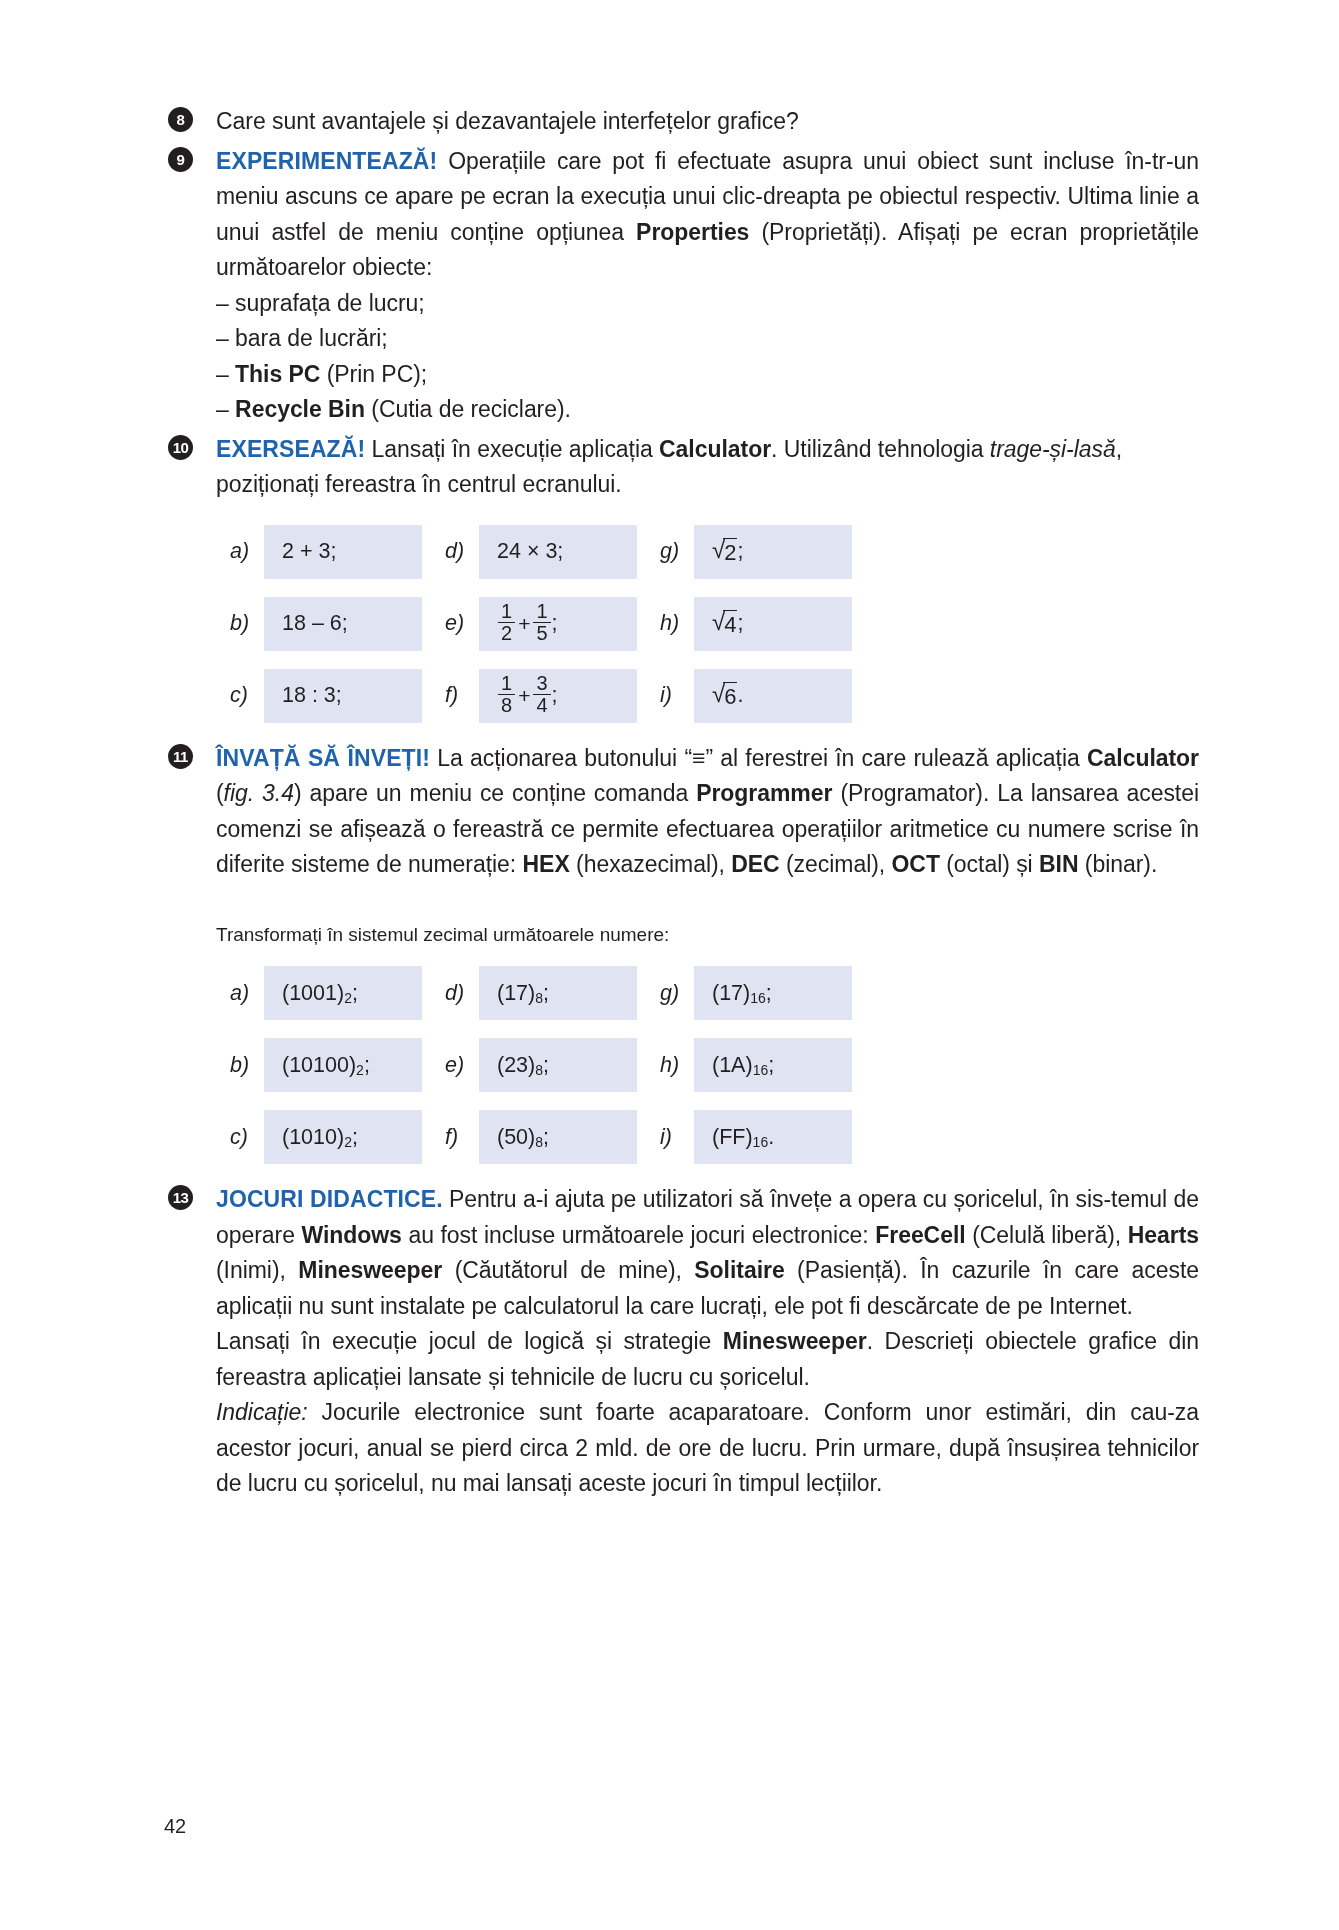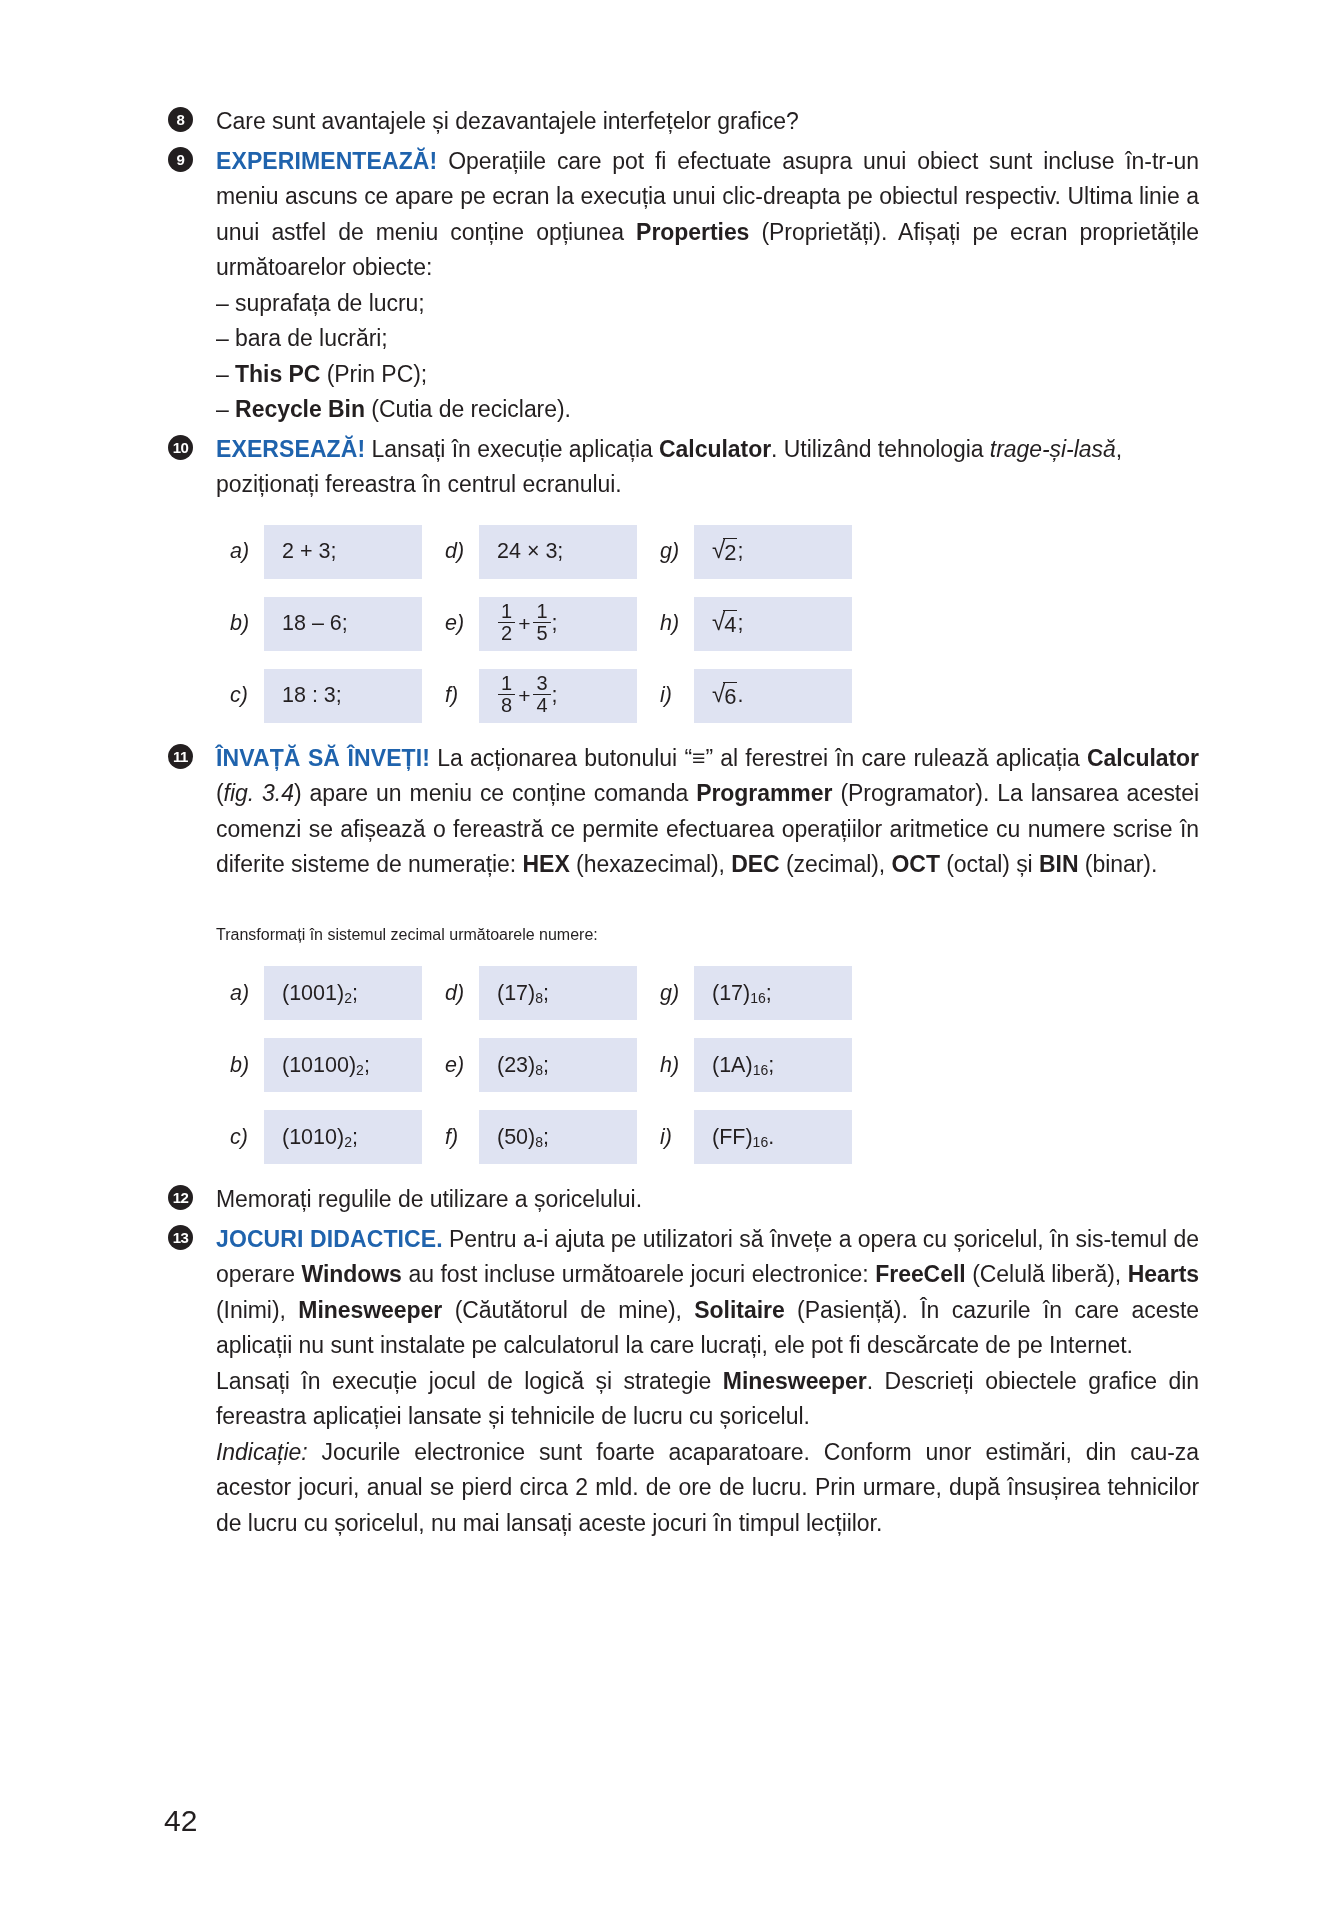--- a/index.html
+++ b/index.html
@@ -128,31 +128,31 @@
 
   .sub {
     font-size: 14px;
     vertical-align: sub;
     position: relative;
     top: 5px;
   }
 
   
   .plain {
-    font-size: 16px;
+    font-size: 19px;
     line-height: 35.5px;
     margin-left: 48px;
   }
   .gap-top { margin-top: 34px; }
 
   .pagenum {
     position: absolute;
     left: 164px;
     bottom: 92px;
-    font-size: 30px;
+    font-size: 20px;
     color: #231f20;
   }
 </style>
 </head>
 <body>
 
 <div class="page">
 
   <div class="item">
     <span class="marker">8</span>
@@ -369,24 +369,20 @@
         <span class="exbox w1">
             <span>(FF)</span>
             <span class="sub">16</span>
             <span>.</span>
           </span>
       </div>
     </div>
 
   </div>
 
-  <div class="item" style="margin-top:10px;">
-    <span class="marker">12</span>
-    <div class="ptext">Memorați regulile de utilizare a șoricelului.</div>
-  </div>
 
   <div class="item">
     <span class="marker">13</span>
     <div class="ptext just">
       <span class="kw">JOCURI DIDACTICE.</span><span> Pentru a-i ajuta pe utilizatori să învețe a opera cu șoricelul, în sis-temul de operare </span><b>Windows</b><span> au fost incluse următoarele jocuri electronice: </span><b>FreeCell</b><span> (Celulă liberă), </span><b>Hearts</b><span> (Inimi), </span><b>Minesweeper</b><span> (Căutătorul de mine), </span><b>Solitaire</b><span> (Pasiență). În cazurile în care aceste aplicații nu sunt instalate pe calculatorul la care lucrați, ele pot fi descărcate de pe Internet.</span>
     </div>
     <div class="ptext just">
       <span>Lansați în execuție jocul de logică și strategie </span><b>Minesweeper</b><span>. Descrieți obiectele grafice din fereastra aplicației lansate și tehnicile de lucru cu șoricelul.</span>
     </div>
     <div class="ptext just">

